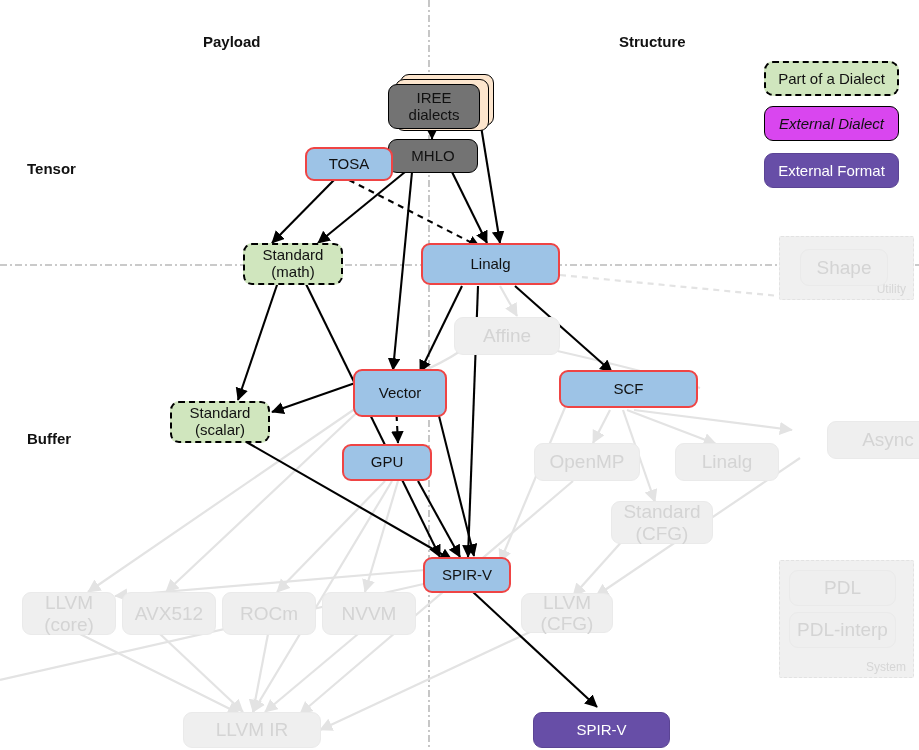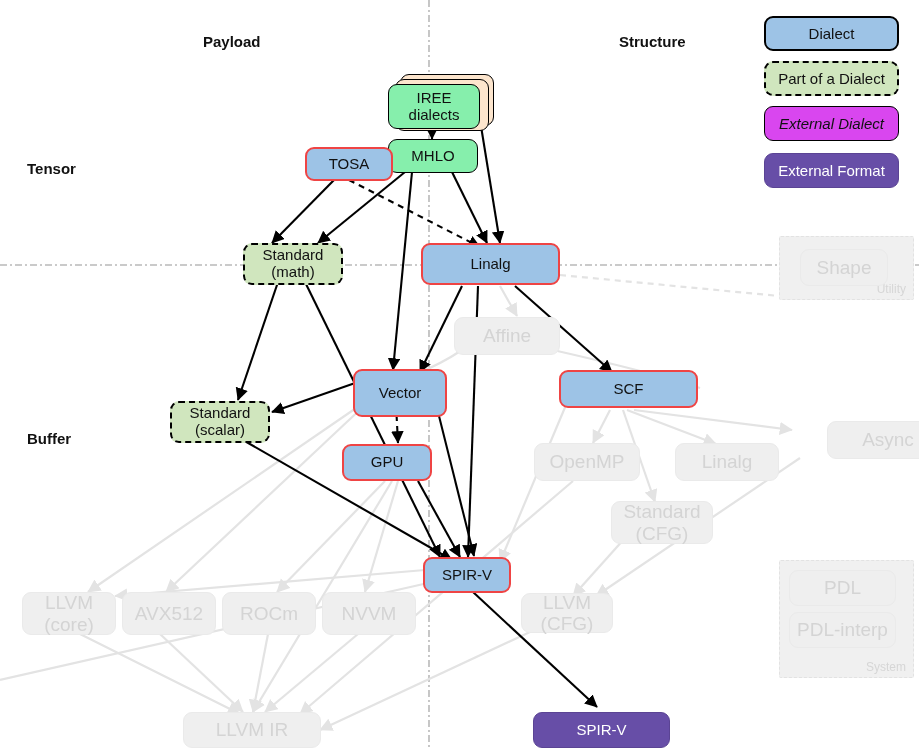--- a/index.html
+++ b/index.html
@@ -7,21 +7,21 @@
   #canvas{position:relative;width:919px;height:750px;background:#ffffff;overflow:hidden;}
   svg#edges{position:absolute;left:0;top:0;width:919px;height:750px;}
 
   .axis-label{position:absolute;font-weight:bold;font-size:15px;color:#111;white-space:nowrap;}
 
   .node{position:absolute;box-sizing:border-box;display:flex;align-items:center;
         justify-content:center;text-align:center;border-radius:9px;line-height:1.12;}
 
   .n-dialect{background:#9dc3e6;border:2px solid #ef4444;color:#111;font-size:15px;}
   .n-part{background:#d0e6be;border:2px dashed #000;color:#111;font-size:15px;}
-  .n-ext{background:#86efac;border:1.6px solid #000;color:#111;font-size:15px;}
+  .n-ext{background:#737373;border:1.6px solid #000;color:#111;font-size:15px;}
   .n-fmt{background:#674ea7;border:1.6px solid #5b4494;color:#fff;font-size:15px;}
   .n-faded{background:#efefef;border:1.5px solid #eaeaea;color:#d4d4d4;font-size:19px;}
 
   .group-box{position:absolute;box-sizing:border-box;background:#f0f0f0;
              border:1.5px dashed #e2e2e2;border-radius:2px;}
   .group-label{position:absolute;right:7px;bottom:3px;font-size:12px;color:#d6d6d6;}
 
   .stack-shadow{position:absolute;background:#fce5cd;border:1.6px solid #000;border-radius:9px;}
 
   .legend-item{position:absolute;box-sizing:border-box;display:flex;align-items:center;
@@ -251,23 +251,20 @@
   </div>
 
   <div class="node n-faded" style="left:183px;top:712px;width:138px;height:36px;">
     <span>LLVM IR</span>
   </div>
 
   <div class="node n-fmt" style="left:533px;top:712px;width:137px;height:36px;">
     <span>SPIR-V</span>
   </div>
 
-  <div class="legend-item lg-dialect" style="left:764px;top:16px;width:135px;height:35px;">
-    <span>Dialect</span>
-  </div>
   <div class="legend-item lg-part" style="left:764px;top:61px;width:135px;height:35px;">
     <span>Part of a Dialect</span>
   </div>
   <div class="legend-item lg-ext" style="left:764px;top:106px;width:135px;height:35px;">
     <span>External Dialect</span>
   </div>
   <div class="legend-item lg-fmt" style="left:764px;top:153px;width:135px;height:35px;">
     <span>External Format</span>
   </div>
 

